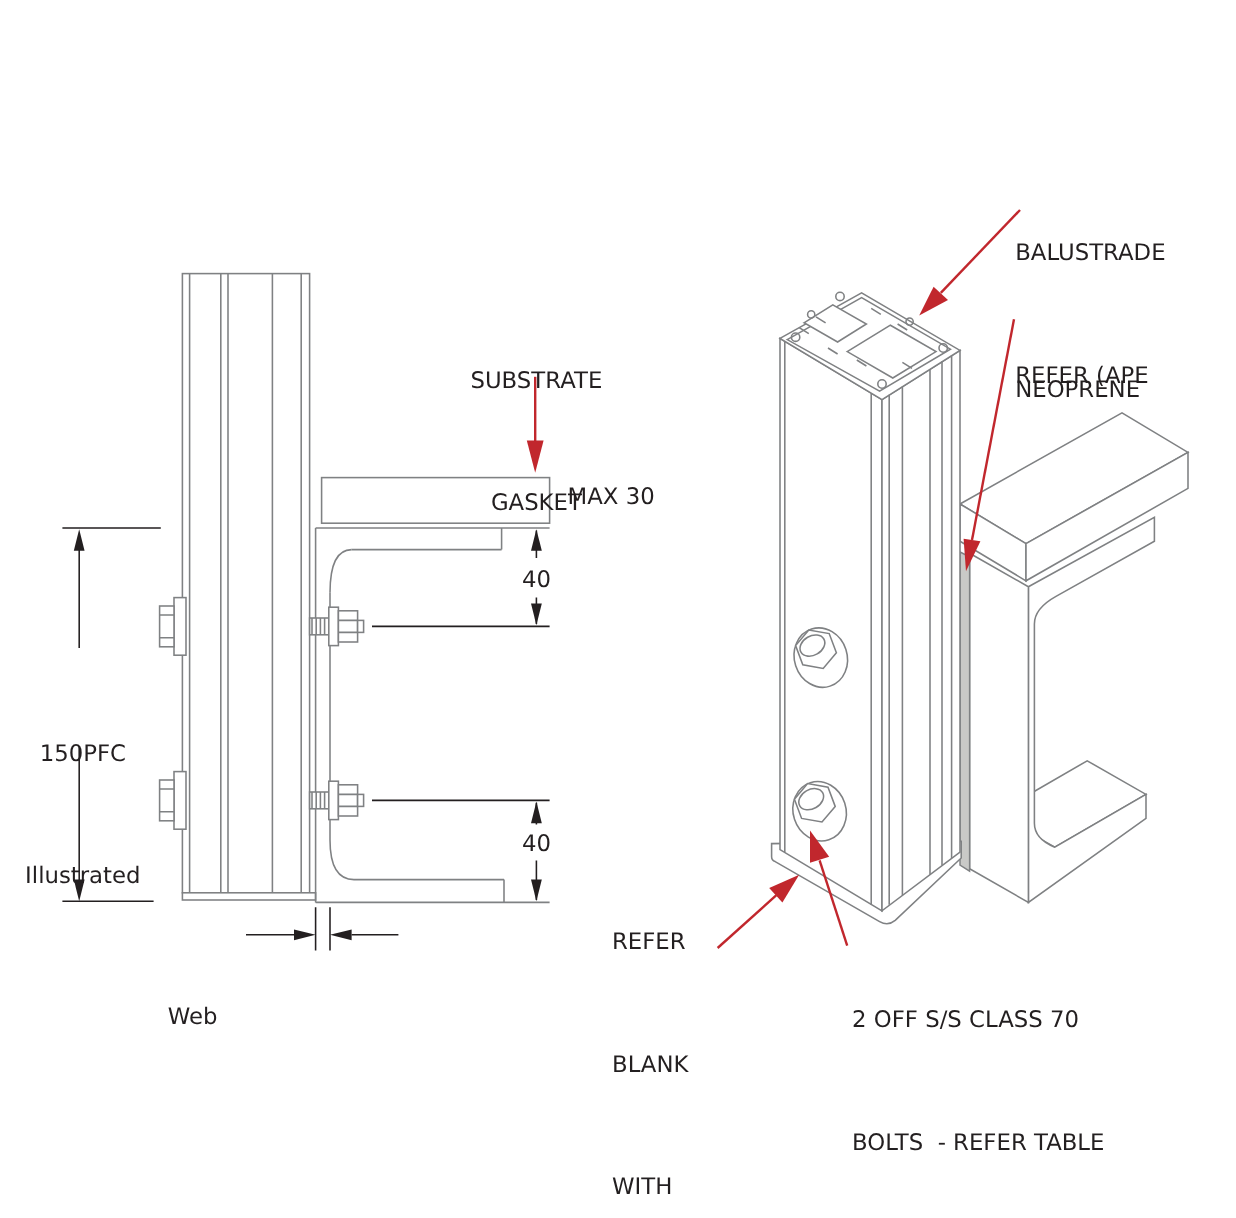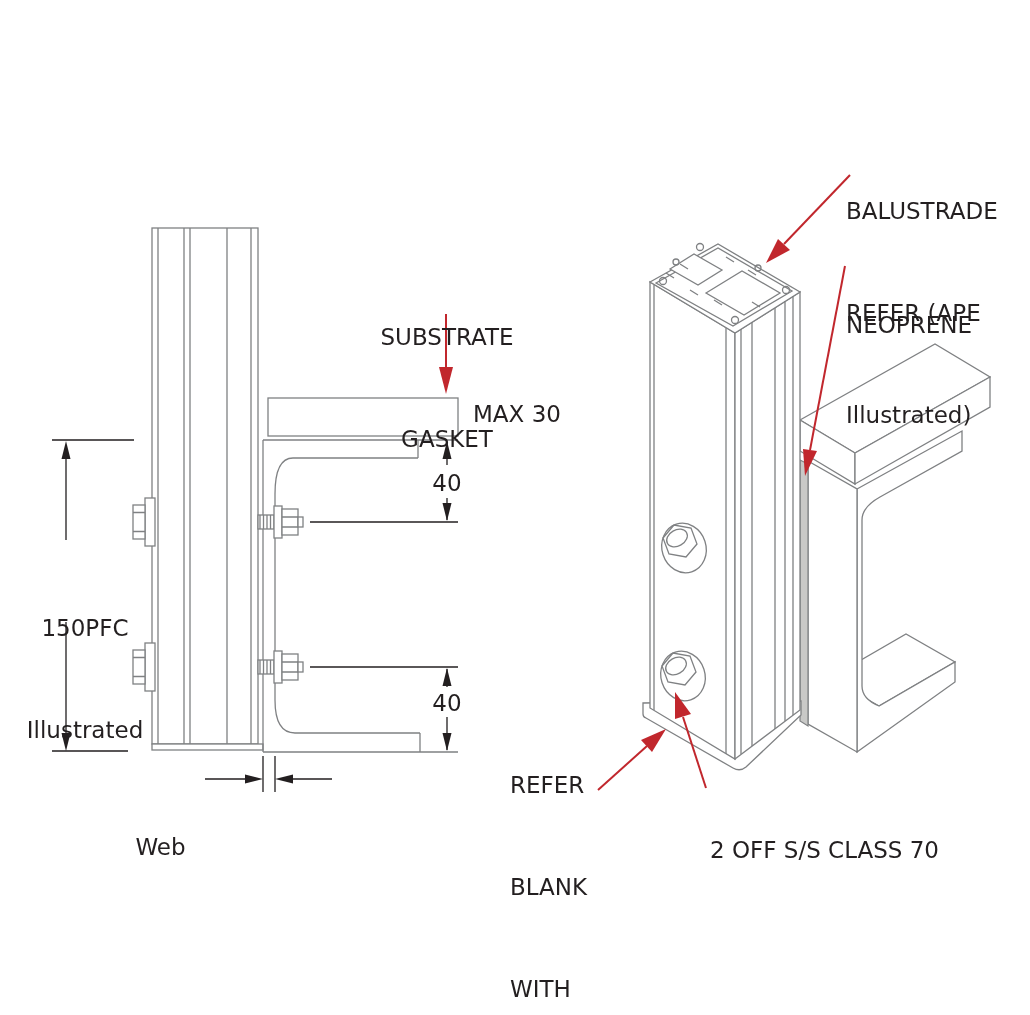--- a/index.html
+++ b/index.html
@@ -1,19 +1,19 @@
 <!DOCTYPE html>
 <html><head>
 <meta charset="utf-8">
 <style>
   html,body{margin:0;padding:0;background:#fff;}
   #canvas{position:relative;width:1030px;height:1015px;background:#fff;overflow:hidden;
           font-family:"DejaVu Sans",sans-serif;color:#231f20;}
   svg{position:absolute;left:0;top:0;}
-  .label{position:absolute;font-size:23px;line-height:34px;color:#231f20;white-space:pre;}
+  .label{position:absolute;font-size:19px;line-height:34px;color:#231f20;white-space:pre;}
   .center{text-align:center;}
   .gray{stroke:#7f8183;stroke-width:1.3;fill:none;}
   .grayf{stroke:#7f8183;stroke-width:1.3;fill:#ffffff;}
   .blk{stroke:#231f20;stroke-width:1.3;fill:none;}
   .blkf{fill:#231f20;stroke:none;}
   .red{stroke:#c1272d;stroke-width:2;fill:none;}
   .redf{fill:#c1272d;stroke:none;}
 </style>
 </head>
 <body>
@@ -164,58 +164,58 @@
         <path class="red" d="M598,790 L647,746"></path>
         <polygon class="redf" points="666,729 652,752 641,740"></polygon>
       </g>
       <g>
         <path class="red" d="M706,788 L683,717"></path>
         <polygon class="redf" points="675,692 691,714 675,719"></polygon>
       </g>
     </g>
   </svg>
 
-  <div class="label center" style="left:352px;top:252px;width:190px;">
+  <div class="label center" style="left:352px;top:232px;width:190px;">
     <div>SUBSTRATE</div>
     <div>GASKET</div>
   </div>
 
   <div class="label" style="left:473px;top:397px;">MAX 30</div>
 
   <div class="label center" style="left:421px;top:466px;width:52px;">40</div>
 
   <div class="label center" style="left:421px;top:686px;width:52px;">40</div>
 
-  <div class="label center" style="left:16px;top:543px;width:138px;">
+  <div class="label center" style="left:0px;top:543px;width:138px;">
     <div>150PFC</div>
     <div>Illustrated</div>
   </div>
 
   <div class="label center" style="left:58px;top:762px;width:205px;">
     <div>Web</div>
     
   </div>
 
   <div class="label" style="left:846px;top:126px;">
     <div>BALUSTRADE</div>
     <div>REFER (APE</div>
-    <div>Illustrated)</div>
   </div>
 
   <div class="label" style="left:846px;top:240px;">
     <div>NEOPRENE</div>
   </div>
 
   <div class="label" style="left:510px;top:700px;">
     <div>REFER</div>
     <div>BLANK</div>
     <div>WITH</div>
     
     
     
   </div>
 
   <div class="label" style="left:710px;top:765px;">
     <div>2 OFF S/S CLASS 70</div>
+    <div>BOLTS  - REFER TABLE</div>
     
   </div>
 
 </div>
 
 </body></html>

